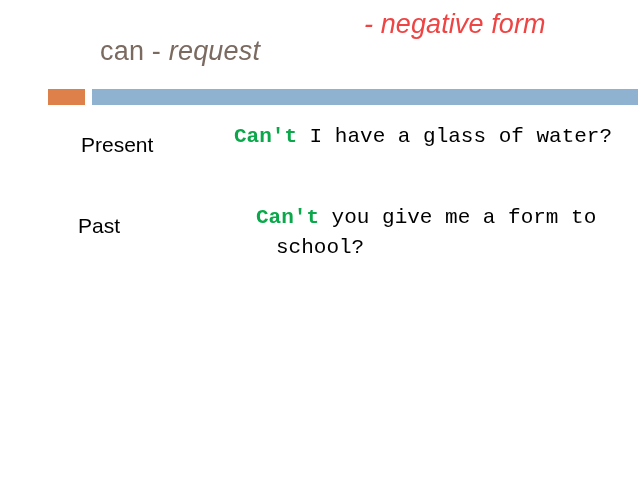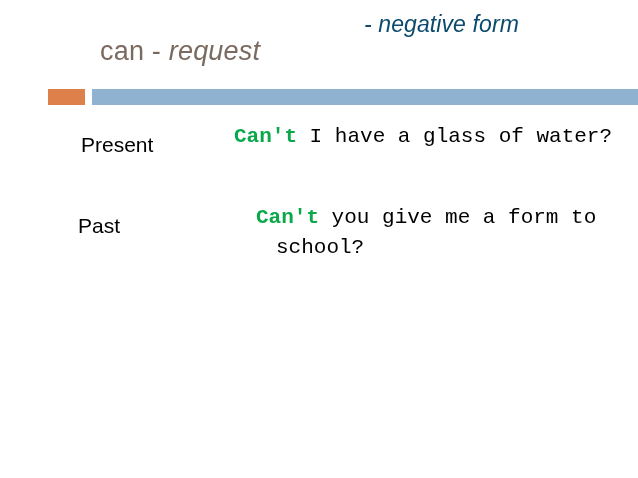--- a/index.html
+++ b/index.html
@@ -47,22 +47,22 @@
   }
   .title-main .emph {
     font-style: italic;
   }
 
   .title-green {
     position: absolute;
     left: 316px;
     top: 8px;
     width: 196px;
-    color: #0c4a6e;
-    font-size: 23px;
+    color: #ef4444;
+    font-size: 27px;
     line-height: 33px;
     font-style: italic;
     letter-spacing: 0.1px;
   }
 
   
   .bar-orange {
     position: absolute;
     left: 0;
     top: 89px;

